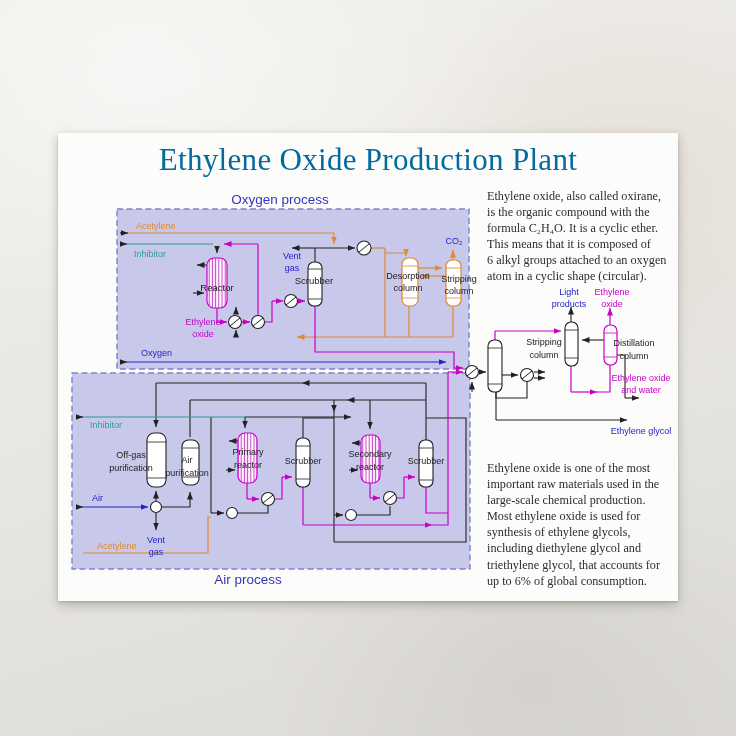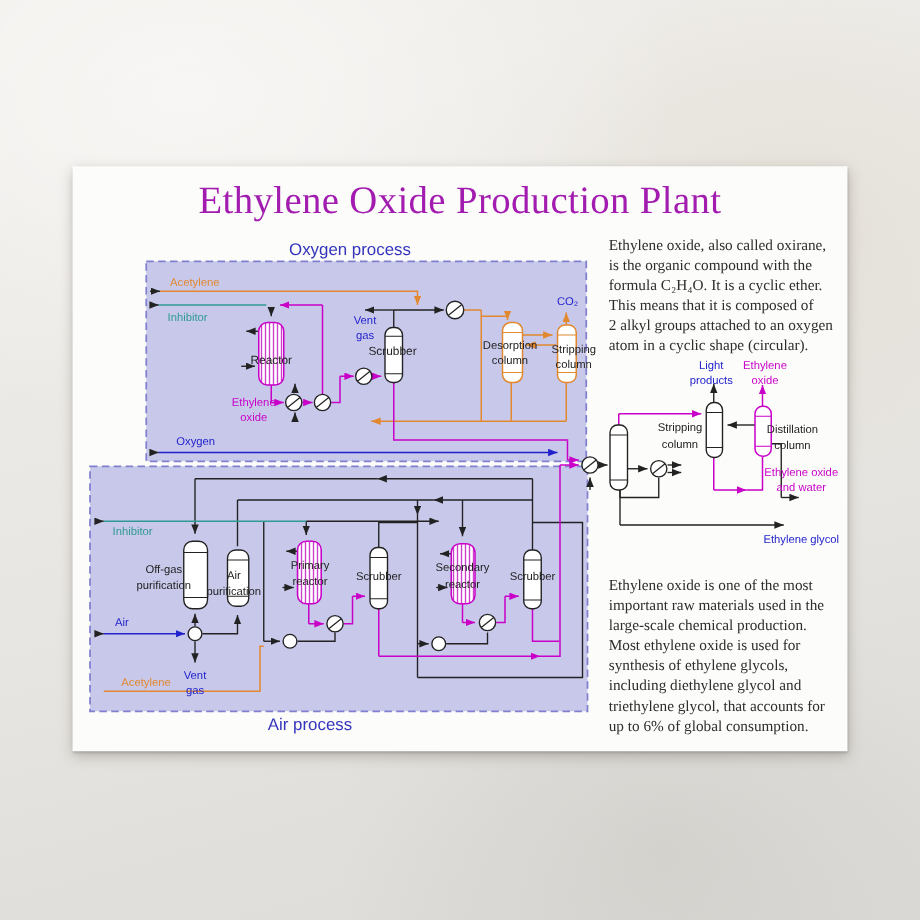--- a/index.html
+++ b/index.html
@@ -13,21 +13,21 @@
       linear-gradient(165deg,#f0eeea 0%,#eae8e4 45%,#dcdad6 100%);
   }
   .card{
     position:absolute;left:58px;top:133px;width:620px;height:468px;
     background:#fcfcfa;
     box-shadow:0 4px 10px rgba(110,104,95,.40), 0 1px 2px rgba(0,0,0,.18);
   }
   .title{
     position:absolute;left:58px;top:142px;width:620px;text-align:center;
     font-family:"Liberation Serif","DejaVu Serif",serif;
-    font-size:31px;color:#a21caf;letter-spacing:.3px;
+    font-size:31px;color:#0369a1;letter-spacing:.3px;
   }
   .para{
     position:absolute;left:487px;width:196px;
     font-family:"Liberation Serif","DejaVu Serif",serif;
     font-size:12.2px;line-height:1.32;color:#2d2d2d;white-space:pre-line;
   }
   #para1{top:188px}
   #para2{top:460px}
   svg.overlay{position:absolute;left:0;top:0}
   text{font-family:"Liberation Sans","DejaVu Sans",sans-serif}
@@ -39,21 +39,21 @@
 <body>
 
 <div class="card"></div>
 
 <div class="title">Ethylene Oxide Production Plant</div>
 
 <div class="para" id="para1">Ethylene oxide, also called oxirane,
 is the organic compound with the
 formula C₂H₄O. It is a cyclic ether.
 This means that it is composed of
-2 alkyl groups attached to an oxygen
+6 alkyl groups attached to an oxygen
 atom in a cyclic shape (circular).</div>
 <div class="para" id="para2">Ethylene oxide is one of the most
 important raw materials used in the
 large-scale chemical production.
 Most ethylene oxide is used for
 synthesis of ethylene glycols,
 including diethylene glycol and
 triethylene glycol, that accounts for
 up to 6% of global consumption.</div>
 

